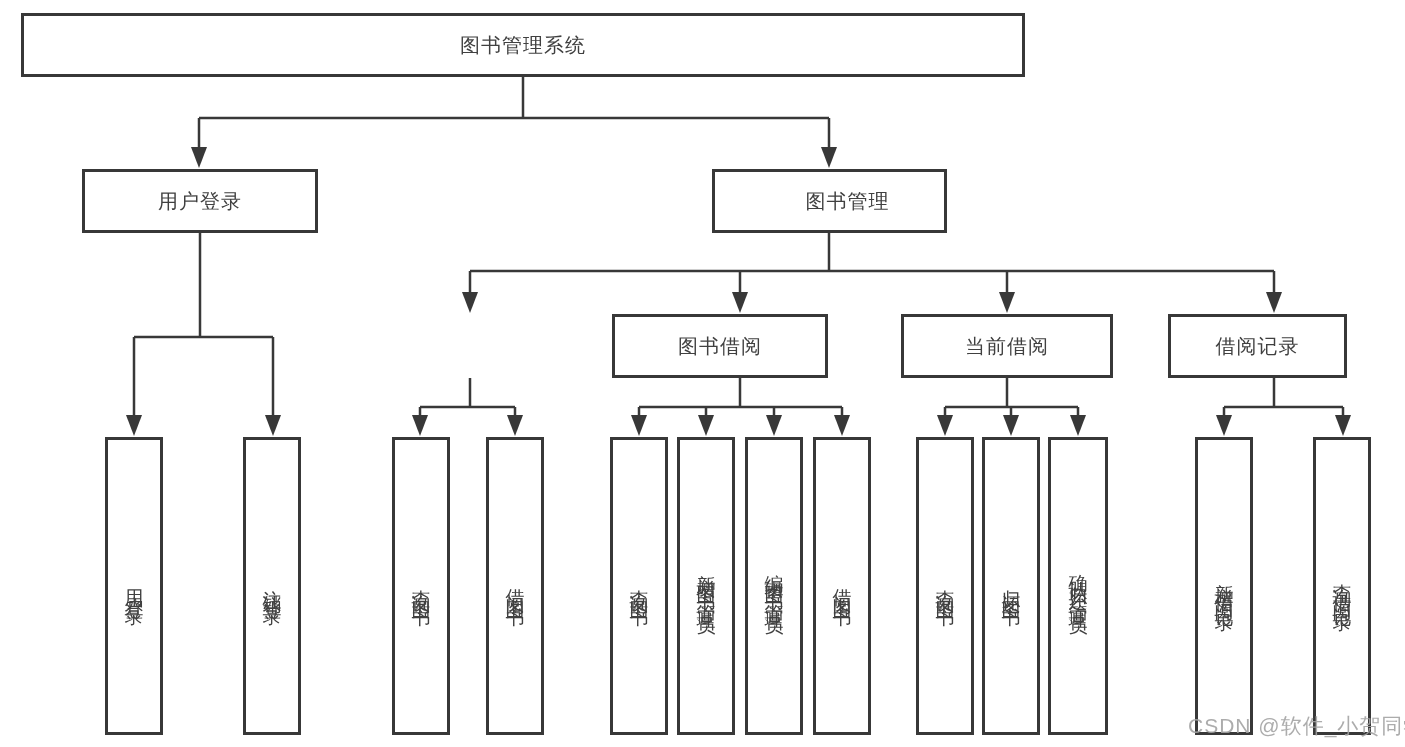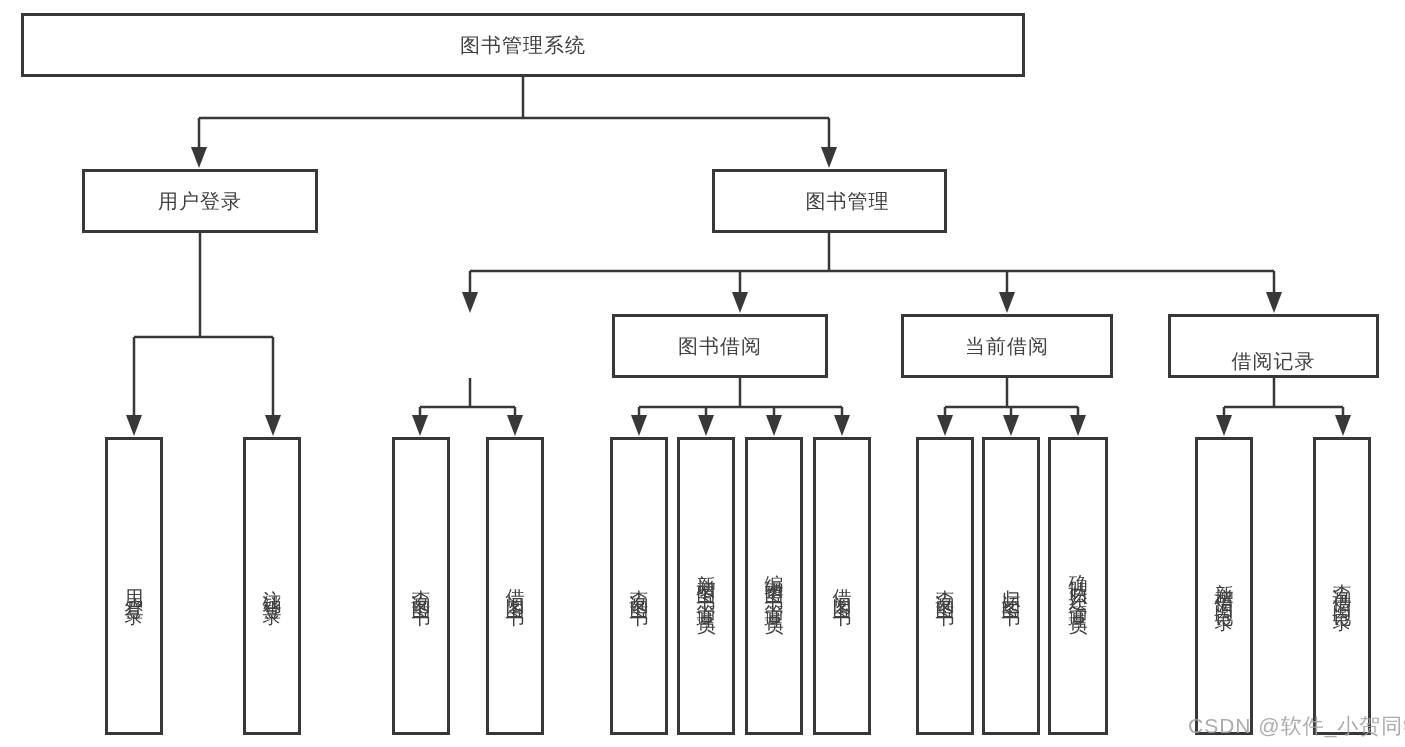--- a/index.html
+++ b/index.html
@@ -121,21 +121,21 @@
   <div class="hbox" style="left:712px;top:169px;width:235px;height:64px;padding-left:36px;">
     <span>图书管理</span>
   </div>
 
   <div class="hbox" style="left:612px;top:314px;width:216px;height:64px;">
     <span>图书借阅</span>
   </div>
   <div class="hbox" style="left:901px;top:314px;width:212px;height:64px;">
     <span>当前借阅</span>
   </div>
-  <div class="hbox" style="left:1168px;top:314px;width:211px;height:64px;align-items:flex-end;">
+  <div class="hbox" style="left:1168px;top:314px;width:179px;height:64px;">
     <span>借阅记录</span>
   </div>
 
   <div class="vbox" style="left:105px;">
     <span>用户登录</span>
   </div>
   <div class="vbox" style="left:243px;">
     <span>注销登录</span>
   </div>
 

